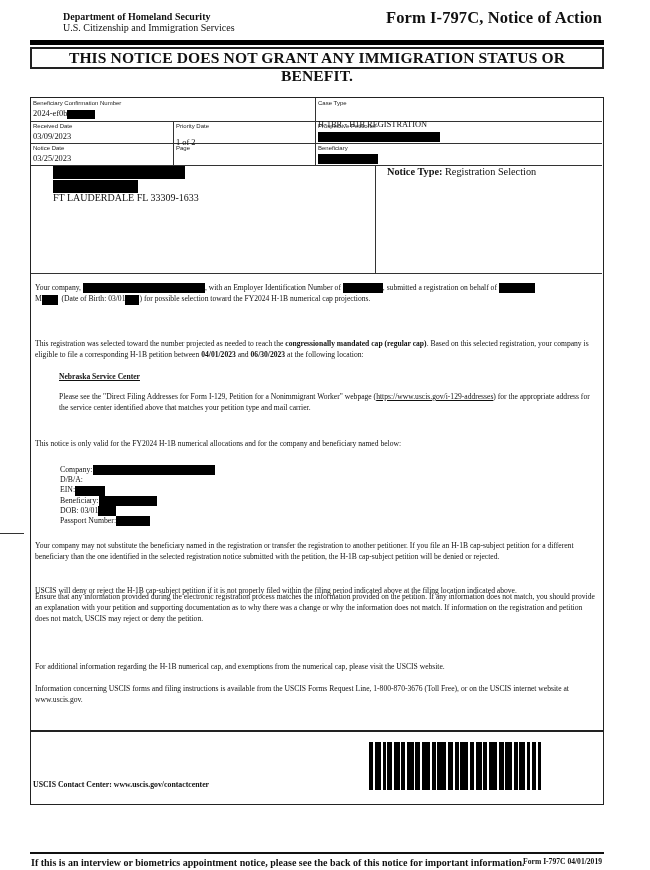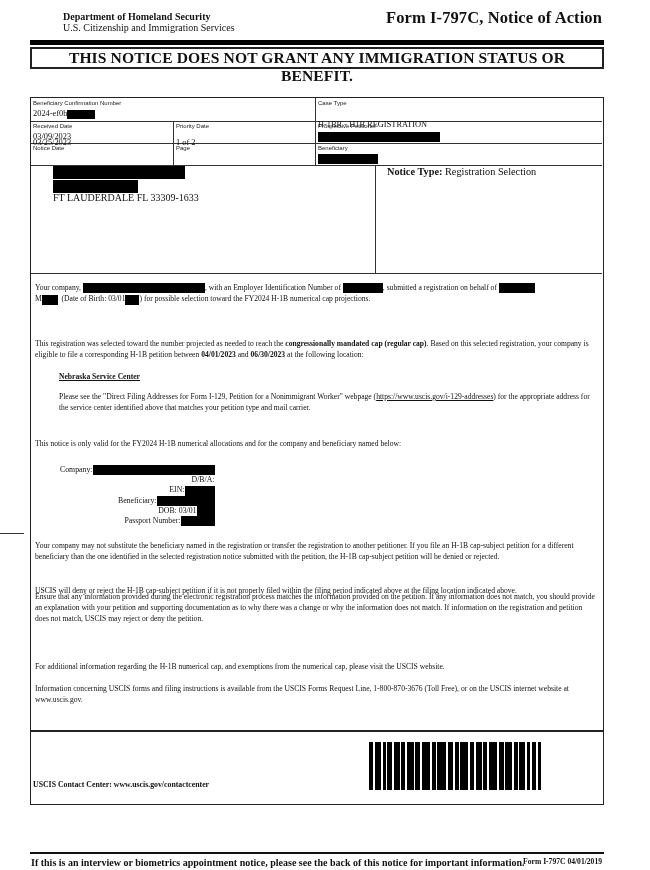--- a/index.html
+++ b/index.html
@@ -27,21 +27,21 @@
     .addr { position: absolute; left: 22px; font-size: 10px; }
     .notice-type { position: absolute; left: 356px; top: 68px; font-size: 10.3px; }
     .notice-type b { font-weight: bold; }
 
     .body-text { position: absolute; left: 4px; width: 562px; font-size: 7.6px; line-height: 11px; color: #111; }
     .body-text p { margin: 0; }
     .indent { padding-left: 24px; }
     .ul-bold { font-weight: bold; text-decoration: underline; }
     .link { text-decoration: underline; }
 
-    .details { position: absolute; left: 29px; font-size: 7.8px; line-height: 10.2px; text-align: right; }
+    .details { position: absolute; left: 29px; font-size: 7.8px; line-height: 10.2px; }
 
     
     .bottom-box { left: 30px; top: 731px; width: 574px; height: 74px; border: 1.5px solid #222; border-top-width: 1.5px; }
     .contact { position: absolute; left: 2px; bottom: 15px; font-size: 7.8px; font-weight: bold; }
     .barcode { position: absolute; left: 338px; top: 10px; width: 184px; height: 48px; display: flex; align-items: stretch; }
     .barcode span { display: block; height: 100%; background: #000; }
 
     .stray { left: 0; top: 533px; width: 24px; height: 1px; background: #333; }
 
     .foot-rule { left: 30px; top: 852px; width: 574px; height: 2px; background: #111; }
@@ -78,21 +78,21 @@
 
   <div class="cell-label" style="left:2px; top:25px;">Received Date</div>
   <div class="cell-value" style="left:2px; top:34px;">03/09/2023</div>
   <div class="cell-label" style="left:145px; top:25px;">Priority Date</div>
   <div class="cell-label" style="left:287px; top:25px;">Prospective Petitioner</div>
   <div class="cell-value" style="left:287px; top:34px;">
     <span class="redact" style="width:122px;height:10px;"></span>
   </div>
 
   <div class="cell-label" style="left:2px; top:47px;">Notice Date</div>
-  <div class="cell-value" style="left:2px; top:40px;font-family:Liberation Serif, serif;">03/25/2023</div>
+  <div class="cell-value" style="left:2px; top:56px;font-family:Liberation Serif, serif;">03/25/2023</div>
   <div class="cell-label" style="left:145px; top:47px;">Page</div>
   <div class="cell-value" style="left:145px; top:40px;">1 of 2</div>
   <div class="cell-label" style="left:287px; top:47px;">Beneficiary</div>
   <div class="cell-value" style="left:287px; top:56px;">
     <span class="redact" style="width:60px;height:10px;"></span>
   </div>
 
   <div class="addr" style="top:68px;">
     <span class="redact" style="width:132px;height:13px;"></span>
   </div>

